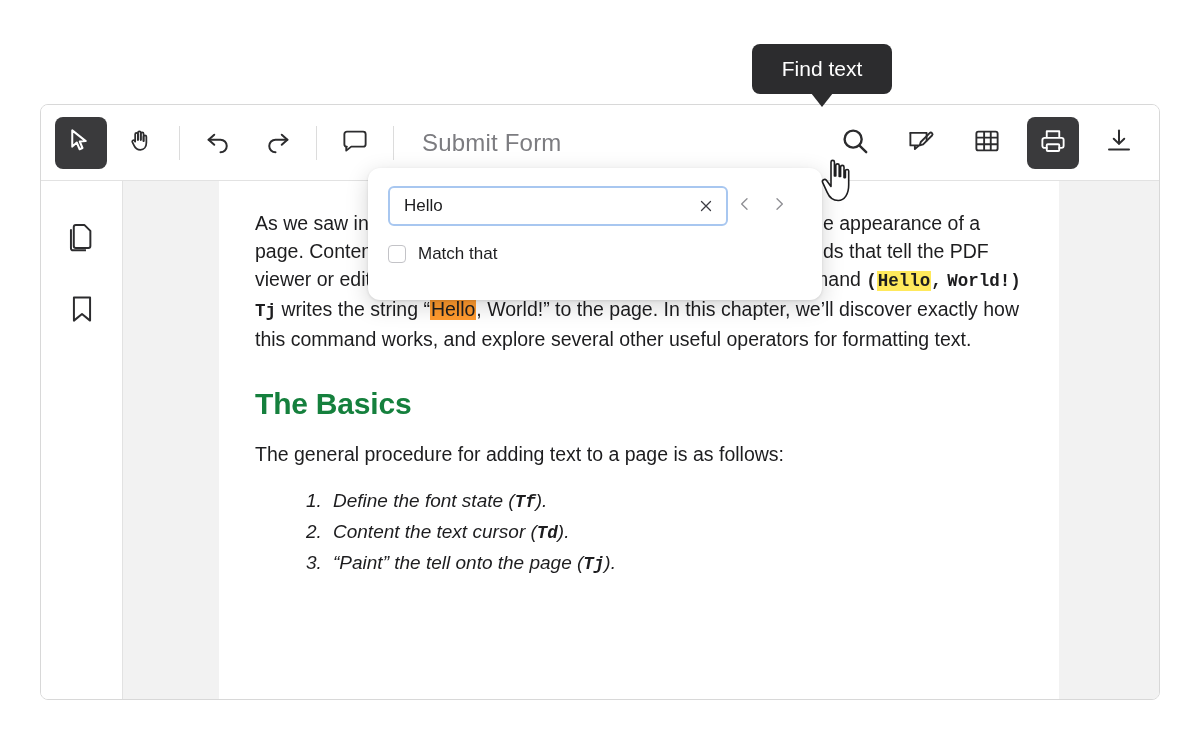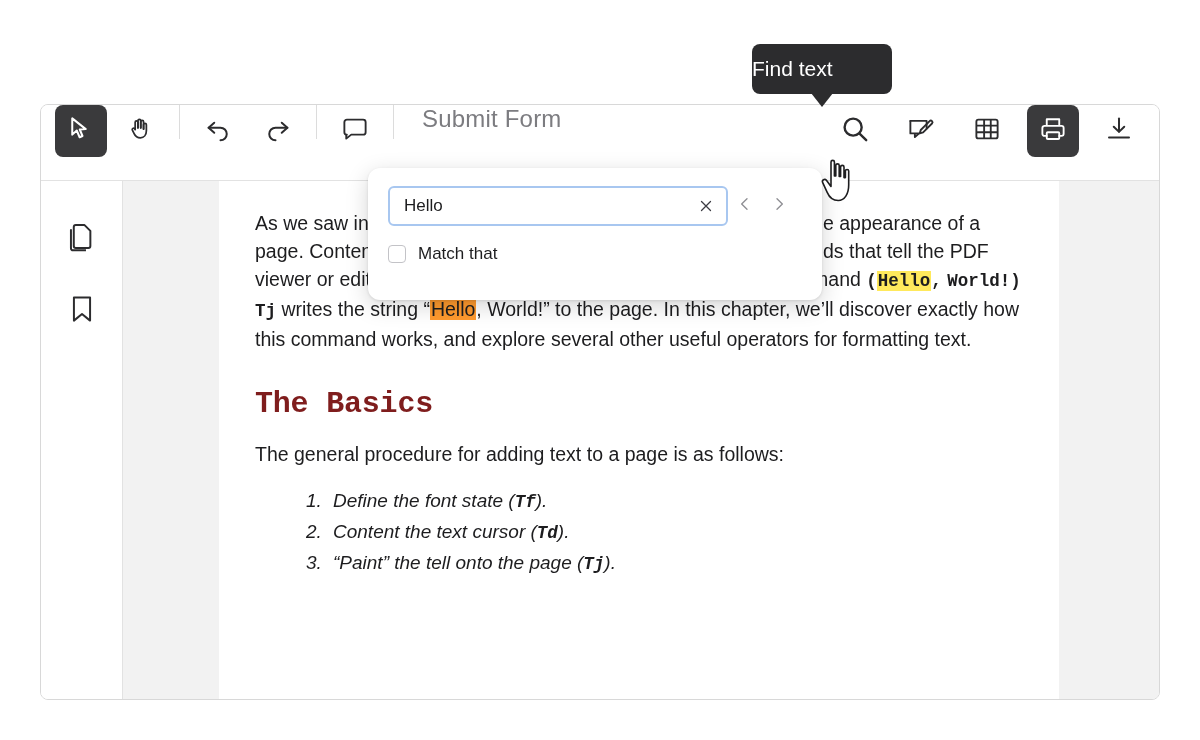--- a/index.html
+++ b/index.html
@@ -35,20 +35,21 @@
   
   .toolbar {
     position: absolute;
     left: 0;
     top: 0;
     width: 1118px;
     height: 76px;
     background: #ffffff;
     border-bottom: 1px solid #e2e2e2;
     display: flex;
+    align-items: center;
     box-sizing: border-box;
     padding: 0 14px;
   }
 
   .tb-btn {
     width: 52px;
     height: 52px;
     border-radius: 8px;
     display: flex;
     align-items: center;
@@ -145,24 +146,23 @@
     padding: 0 1px;
   }
   .hl-strong {
     background: #ff9a2e;
     padding: 0 1px;
   }
 
   h2.section {
     font-size: 30px;
     font-weight: bold;
-    color: #7f1d1d;
+    color: #15803d;
     margin: 34px 0 22px 0;
     letter-spacing: -0.2px;
-    font-family: Liberation Mono, monospace;
   }
 
   .intro-line {
     font-size: 19.5px;
     color: #1d1d1f;
     margin: 0 0 20px 0;
   }
 
   ol.steps {
     margin: 0;
@@ -261,21 +261,21 @@
     position: absolute;
     left: 752px;
     top: 44px;
     width: 140px;
     height: 50px;
     background: #2c2c2e;
     color: #ffffff;
     border-radius: 8px;
     display: flex;
     align-items: center;
-    justify-content: flex-start;
+    justify-content: center;
     font-size: 21px;
     z-index: 50;
   }
   .tooltip:after {
     content: "";
     position: absolute;
     left: 50%;
     margin-left: -11px;
     bottom: -13px;
     border-left: 11px solid transparent;

